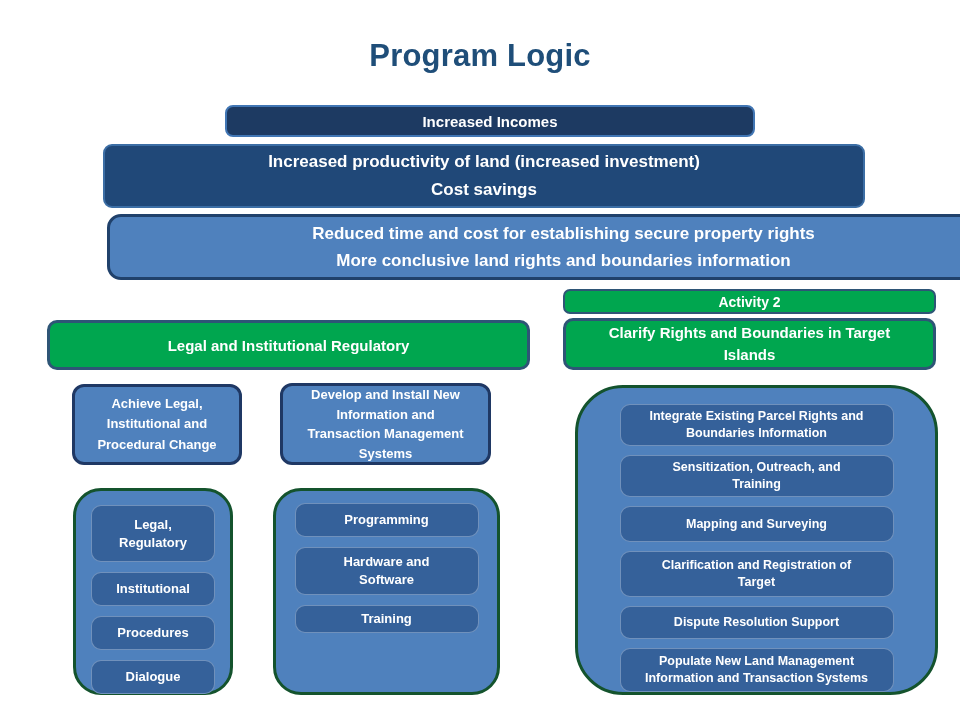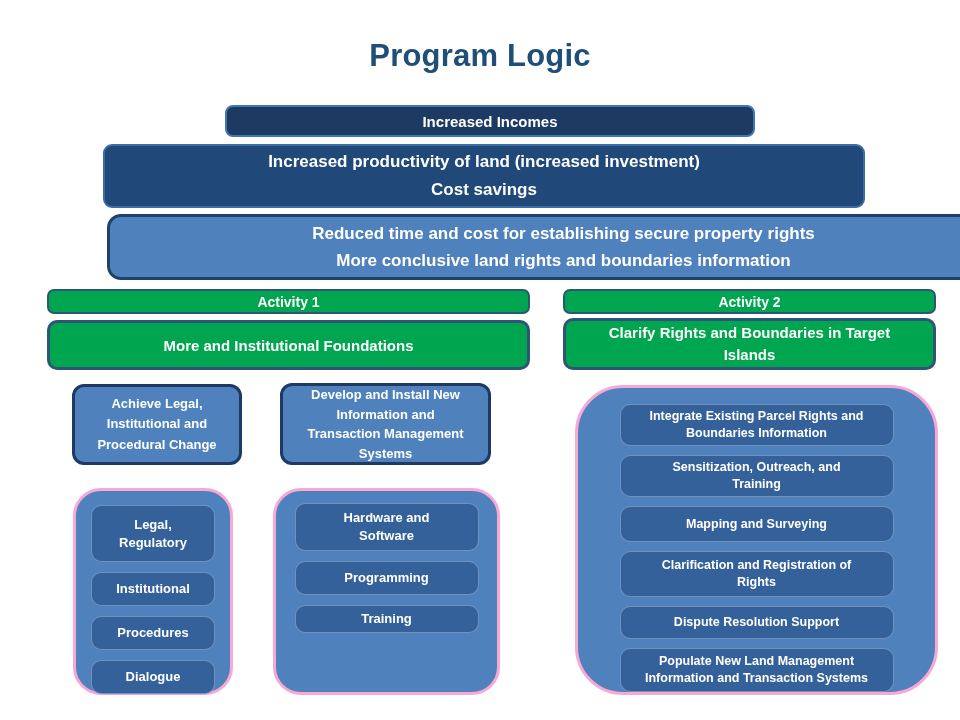--- a/index.html
+++ b/index.html
@@ -39,21 +39,21 @@
   }
   #head1{left:47px;top:320px;width:483px;height:50px;}
   #head2{left:563px;top:318px;width:373px;height:52px;line-height:1.5;}
   .outbox{
     background:#4F81BD;border:3px solid #1F3864;border-radius:12px;
     font-size:13px;line-height:1.55;
   }
   #out-a{left:72px;top:384px;width:170px;height:81px;}
   #out-b{left:280px;top:383px;width:211px;height:82px;line-height:1.5;}
   .group{
-    background:#4F81BD;border:3px solid #f9a8d4;box-sizing:border-box;
+    background:#4F81BD;border:3px solid #14532d;box-sizing:border-box;
     display:flex;flex-direction:column;align-items:center;
   }
   #grp-legal{left:73px;top:488px;width:160px;height:207px;border-radius:28px;padding-top:14px;gap:10px;align-items:center;}
   #grp-systems{left:273px;top:488px;width:227px;height:207px;border-radius:28px;padding-top:12px;gap:10px;}
   #grp-tasks{left:575px;top:385px;width:363px;height:310px;border-radius:48px;padding-top:16px;gap:9px;}
   .item{
     background:#35619A;border:1px solid rgba(185,205,230,0.45);border-radius:10px;
     display:flex;align-items:center;justify-content:center;text-align:center;
     color:#fff;font-weight:bold;font-size:13px;line-height:1.35;
     white-space:pre-line;flex:none;box-sizing:border-box;
@@ -73,25 +73,24 @@
   <div id="title" class="abs">Program Logic</div>
 
   <div id="outcome1" class="abs box">Increased Incomes</div>
 
   <div id="outcome2" class="abs box">Increased productivity of land (increased investment)
 Cost savings</div>
 
   <div id="outcome3" class="abs box">Reduced time and cost for establishing secure property rights
 More conclusive land rights and boundaries information</div>
 
-  <div id="bar1" class="abs box greenbar">Activity 1</div>
 
   <div id="bar2" class="abs box greenbar">Activity 2</div>
 
-  <div id="head1" class="abs box greenhead">More and Institutional Foundations</div>
+  <div id="head1" class="abs box greenhead">Legal and Institutional Regulatory</div>
 
   <div id="head2" class="abs box greenhead">Clarify Rights and Boundaries in Target
 Islands</div>
 
   <div id="out-a" class="abs box outbox">Achieve Legal,
 Institutional and
 Procedural Change</div>
 
   <div id="out-b" class="abs box outbox">Develop and Install New
 Information and
@@ -100,32 +99,32 @@
 
   <div id="grp-legal" class="abs group">
     <div class="item h57">Legal,
 Regulatory</div>
     <div class="item h34">Institutional</div>
     <div class="item h34">Procedures</div>
     <div class="item h34">Dialogue</div>
   </div>
 
   <div id="grp-systems" class="abs group">
+    <div class="item h34">Programming</div>
     <div class="item h48">Hardware and
 Software</div>
-    <div class="item h34">Programming</div>
     <div class="item h28">Training</div>
   </div>
 
   <div id="grp-tasks" class="abs group">
     <div class="item h42">Integrate Existing Parcel Rights and
 Boundaries Information</div>
     <div class="item h42">Sensitization, Outreach, and
 Training</div>
     <div class="item h36">Mapping and Surveying</div>
     <div class="item h46">Clarification and Registration of
-Rights</div>
+Target</div>
     <div class="item h33">Dispute Resolution Support</div>
     <div class="item h44">Populate New Land Management
 Information and Transaction Systems</div>
   </div>
 
 </div>
 
 </body></html>

